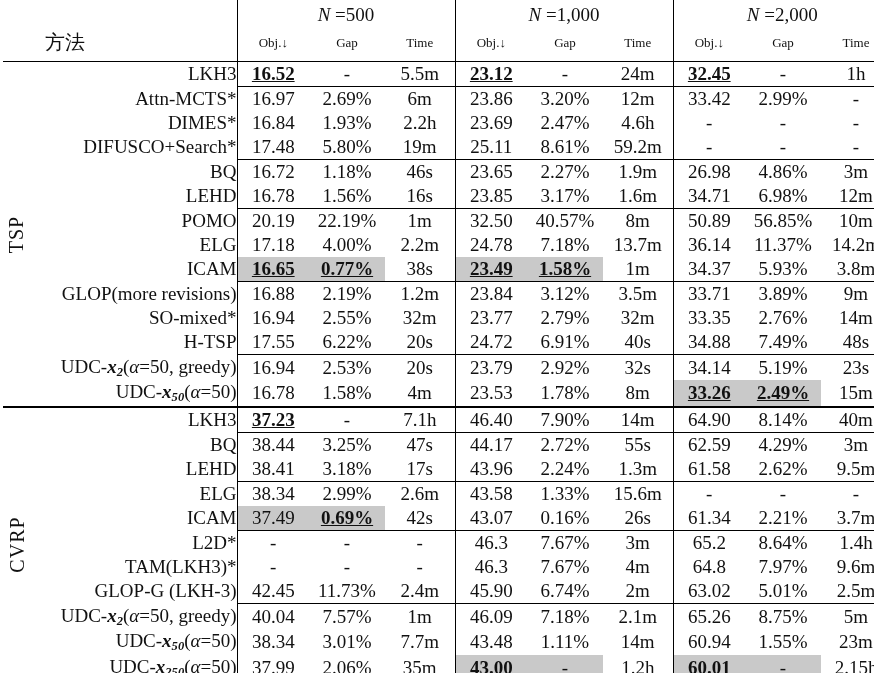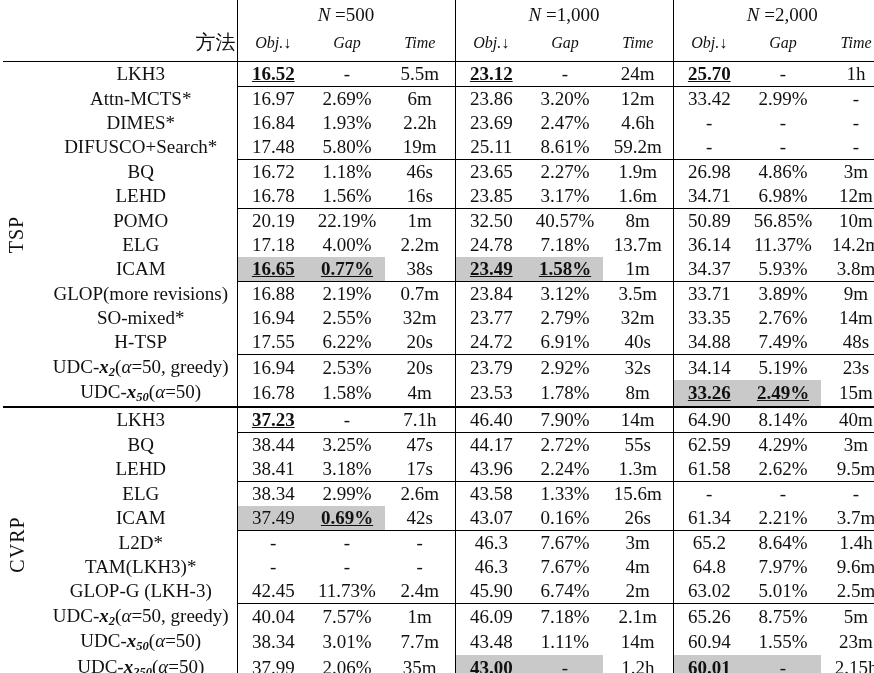--- a/index.html
+++ b/index.html
@@ -31,44 +31,43 @@
   .hdr-n{
     text-align:center;
     font-size:19px;
     font-family:"Liberation Serif","DejaVu Serif",serif;
     padding:4px 0 2px 0;
     white-space:nowrap;
   }
   .hdr-n i{font-style:italic;}
   .hdr-sub{
     text-align:center;
-    font-size:16px;
+    font-size:13px;
     padding:1px 0 5px 0;
     white-space:nowrap;
-    font-style:italic;
   }
   .hdr-method{
     font-family:"DejaVu Sans",sans-serif;
     font-size:20px;
-    text-align:right;
+    text-align:left;
     padding-left:14px;
     vertical-align:bottom;
     padding-bottom:5px;
   }
 
   
   .vsep{border-left:1px solid #000;}
   tr.rule-thick > td{border-bottom:2.5px solid #000;padding:0;height:0;line-height:0;font-size:0;}
   tr.rule-thin  > td{border-bottom:1px solid #000;padding:0;height:0;line-height:0;font-size:0;}
   tr.rule-head  > td{border-bottom:1px solid #000;padding:0;height:0;line-height:0;font-size:0;}
 
   
   td.method{
     font-size:19px;
-    text-align:center;
+    text-align:right;
     padding:1px 0 1px 14px;
     white-space:nowrap;
     letter-spacing:0px;
   }
   td.num{
     font-size:19px;
     text-align:center;
     padding:1px 0 1px 0;
     white-space:nowrap;
   }
@@ -160,21 +159,21 @@
               <span>TSP</span>
             </div>
           </td>
           <td class="method">LKH3</td>
           <td class="num vsep obj"><span class="b">16.52</span></td>
           <td class="num">-</td>
           <td class="num">5.5m</td>
           <td class="num vsep obj"><span class="b">23.12</span></td>
           <td class="num">-</td>
           <td class="num">24m</td>
-          <td class="num vsep obj"><span class="b">25.70</span></td>
+          <td class="num vsep obj"><span class="b">32.45</span></td>
           <td class="num">-</td>
           <td class="num">1h</td>
         </tr>
         <tr class="rule-thin">
           <td style="border-bottom: none;"></td>
           <td colspan="10"></td>
         </tr>
         <tr>
           <td class="method">Attn-MCTS*</td>
           <td class="num vsep obj">16.97</td>
@@ -280,21 +279,21 @@
           <td class="num">3.8m</td>
         </tr>
         <tr class="rule-thin">
           <td style="border-bottom: none;"></td>
           <td colspan="10"></td>
         </tr>
         <tr>
           <td class="method">GLOP(more revisions)</td>
           <td class="num vsep obj">16.88</td>
           <td class="num">2.19%</td>
-          <td class="num">0.7m</td>
+          <td class="num">1.2m</td>
           <td class="num vsep obj">23.84</td>
           <td class="num">3.12%</td>
           <td class="num">3.5m</td>
           <td class="num vsep obj">33.71</td>
           <td class="num">3.89%</td>
           <td class="num">9m</td>
         </tr>
         <tr>
           <td class="method">SO-mixed*</td>
           <td class="num vsep obj">16.94</td>

